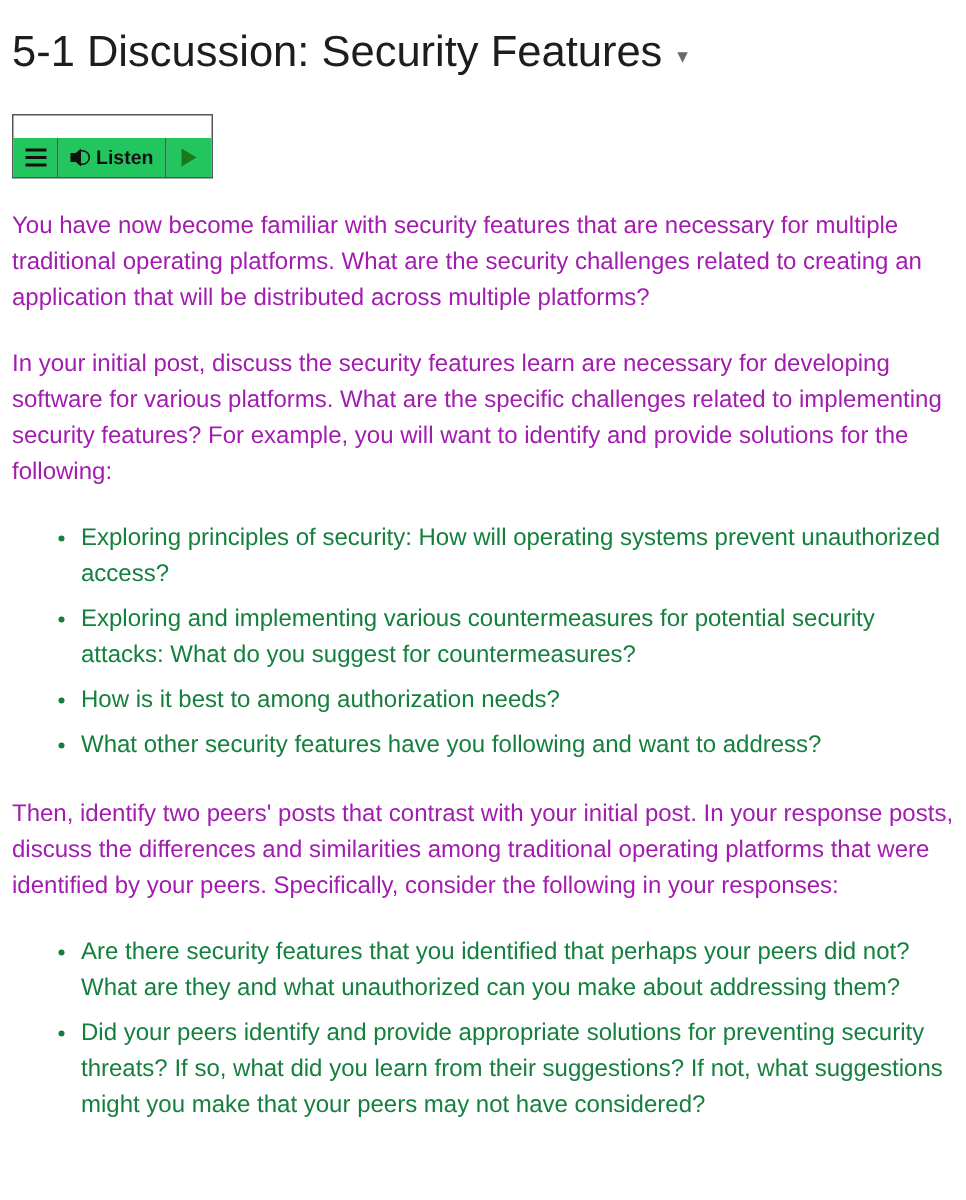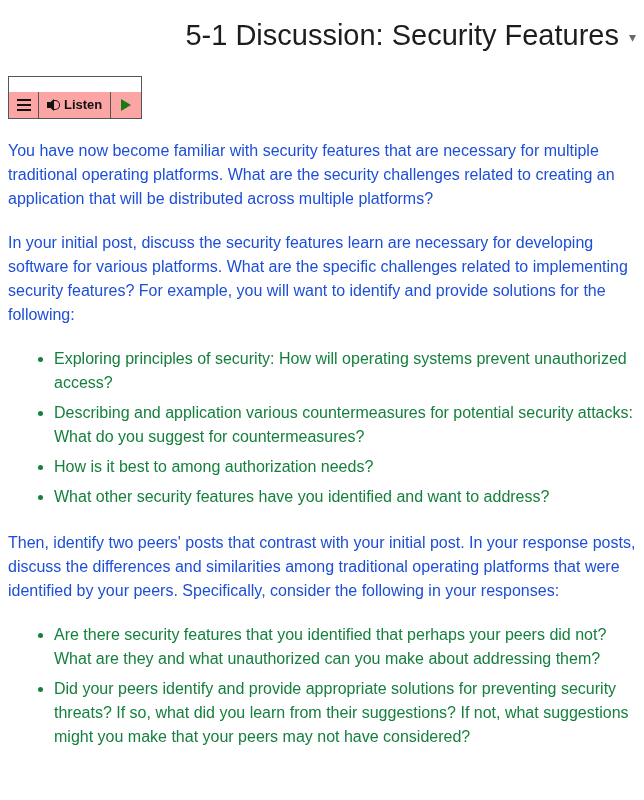--- a/index.html
+++ b/index.html
@@ -13,42 +13,41 @@
     line-height: 1.5;
   }
   .page-title {
     font-size: 29px;
     font-weight: 400;
     color: #1d1d1d;
     margin: 6px 0 18px 0;
     display: flex;
     align-items: center;
     gap: 10px;
-    justify-content: flex-end;
   }
   .chev {
     font-size: 14px;
     color: #6a6a6a;
     display: inline-block;
     position: relative;
     top: 2px;
   }
   .toolbar {
     display: inline-flex;
     border: 1px solid #555;
     margin: 0 0 20px 0;
   }
   .toolbar > * {
     display: flex;
     align-items: center;
     justify-content: center;
     height: 26px;
     border-right: 1px solid #555;
     padding: 0 8px;
-    background: #fca5a5;
+    background: #22c55e;
     font-size: 13px;
     font-weight: 600;
     color: #111;
     gap: 5px;
     cursor: pointer;
     margin-top: 15px;
   }
   .toolbar > *:last-child { border-right: none; }
   .hamburger {
     width: 30px;
@@ -92,21 +91,21 @@
     border-top-right-radius: 10px;
     border-bottom-right-radius: 10px;
   }
   .play-icon {
     width: 0; height: 0;
     border-top: 6px solid transparent;
     border-bottom: 6px solid transparent;
     border-left: 10px solid #1a7a1a;
   }
   .play-btn { width: 30px; padding: 0; }
-  .content p { margin: 0 0 20px 0; color: #1d4ed8; }
+  .content p { margin: 0 0 20px 0; color: #a21caf; }
   .content ul {
     margin: 0 0 22px 0;
     padding-left: 46px;
   }
   .content ul li {
     margin: 0 0 6px 0;
     color: #15803d;
   }
 </style>
 </head>
@@ -134,23 +133,23 @@
   <div class="play-btn">
     <span class="play-icon"></span>
   </div>
 </div>
 
 <div class="content">
   <p>You have now become familiar with security features that are necessary for multiple traditional operating platforms. What are the security challenges related to creating an application that will be distributed across multiple platforms?</p>
   <p>In your initial post, discuss the security features learn are necessary for developing software for various platforms. What are the specific challenges related to implementing security features? For example, you will want to identify and provide solutions for the following:</p>
   <ul>
     <li>Exploring principles of security: How will operating systems prevent unauthorized access?</li>
-    <li>Describing and application various countermeasures for potential security attacks: What do you suggest for countermeasures?</li>
+    <li>Exploring and implementing various countermeasures for potential security attacks: What do you suggest for countermeasures?</li>
     <li>How is it best to among authorization needs?</li>
-    <li>What other security features have you identified and want to address?</li>
+    <li>What other security features have you following and want to address?</li>
   </ul>
   <p>Then, identify two peers' posts that contrast with your initial post. In your response posts, discuss the differences and similarities among traditional operating platforms that were identified by your peers. Specifically, consider the following in your responses:</p>
   <ul>
     <li>Are there security features that you identified that perhaps your peers did not? What are they and what unauthorized can you make about addressing them?</li>
     <li>Did your peers identify and provide appropriate solutions for preventing security threats? If so, what did you learn from their suggestions? If not, what suggestions might you make that your peers may not have considered?</li>
   </ul>
 </div>
 
 
 

